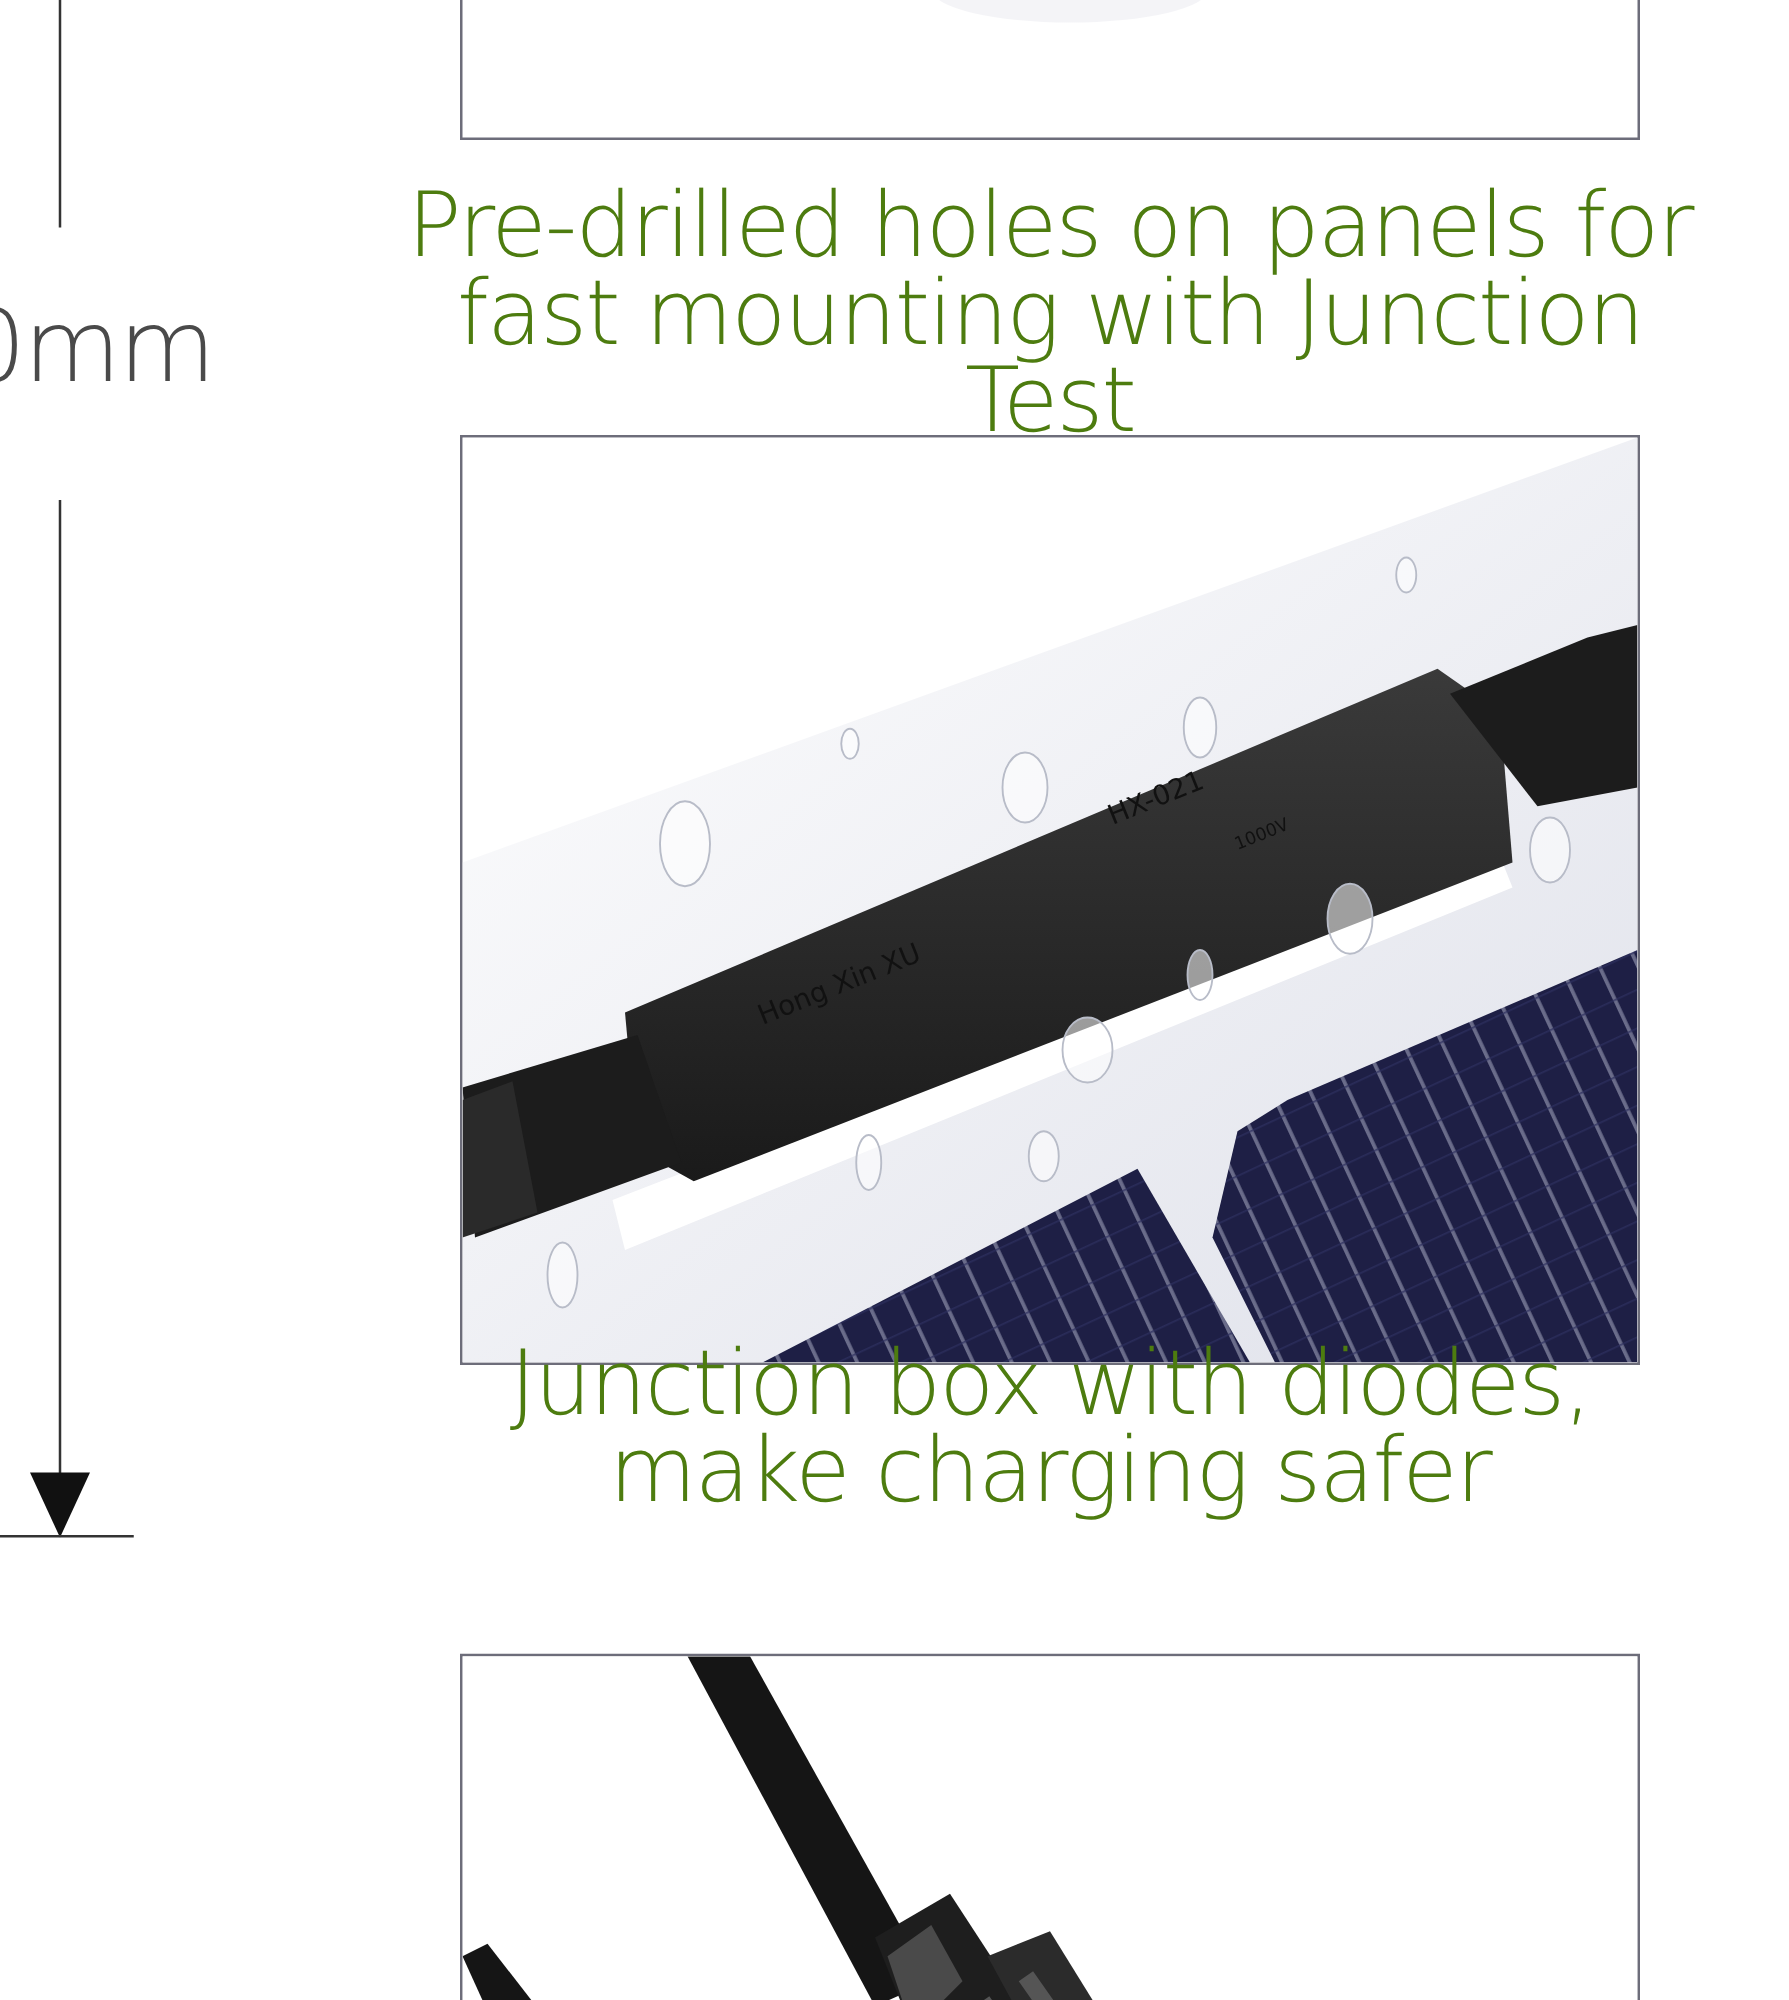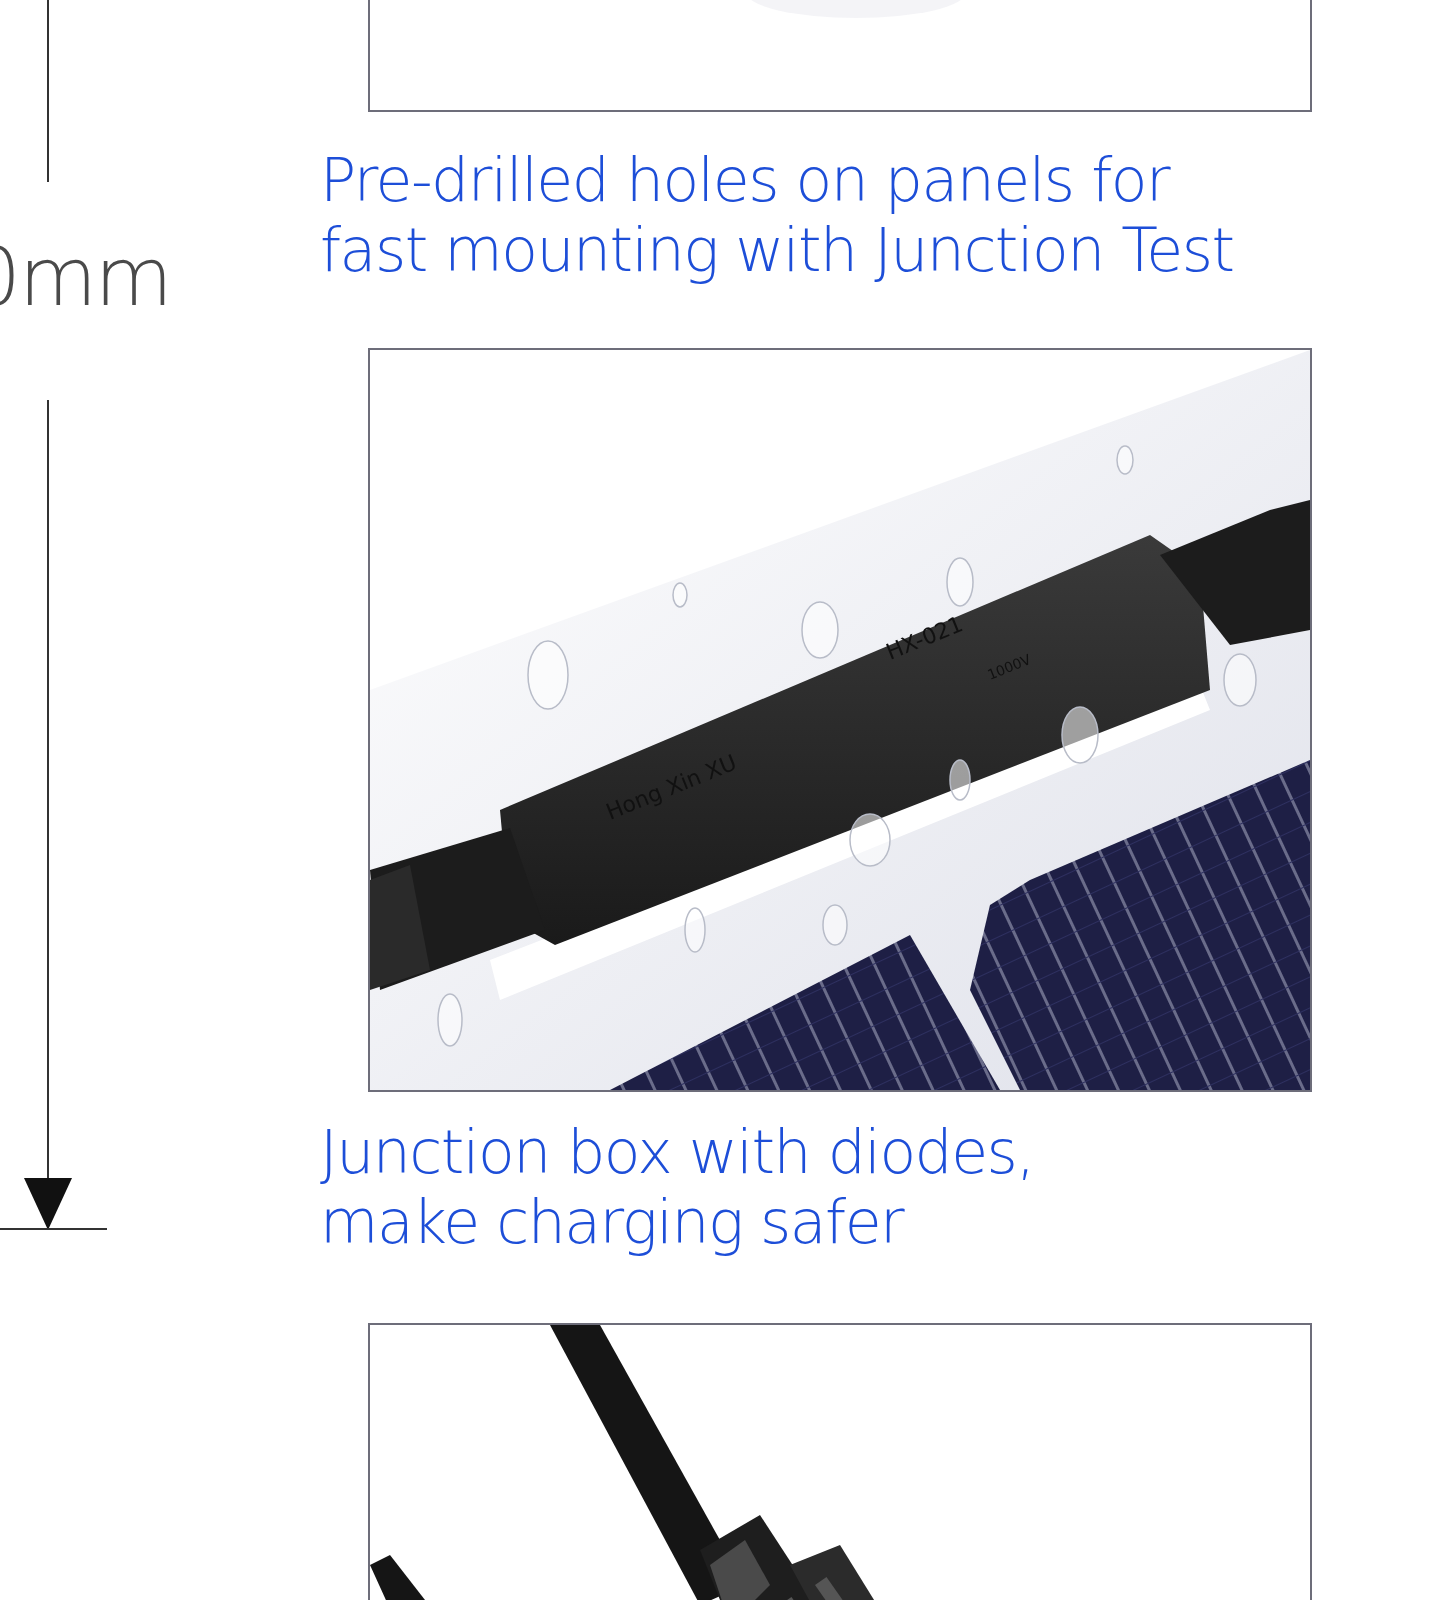--- a/index.html
+++ b/index.html
@@ -23,22 +23,22 @@
       position: absolute; left: 24px; top: 1178px;
       width: 0; height: 0;
       border-left: 24px solid transparent; border-right: 24px solid transparent;
       border-top: 52px solid #111111;
     }
     .frame {
       position: absolute; left: 368px; width: 944px;
       border: 2px solid #6d6d7a; box-sizing: border-box; background: #fff; overflow: hidden;
     }
     .caption {
-      position: absolute; left: 320px; width: 1040px; 
-      color: #1d4ed8; font-size: 60px; font-weight: 300; line-height: 70px; letter-spacing: -1.5px;
+      position: absolute; left: 320px; width: 1040px; text-align: center;
+      color: #4d7c0f; font-size: 72px; font-weight: 300; line-height: 70px; letter-spacing: -1.5px;
     }
     .caption span { display: block; }
   </style>
 </head>
 <body>
 
 <div class="dim-line" style="top:0; height:182px;"></div>
 <div class="dim-label">0mm</div>
 <div class="dim-line" style="top:400px; height:790px;"></div>
 <div class="dim-arrow"></div>
@@ -113,21 +113,21 @@
       <ellipse cx="325" cy="580" rx="10" ry="22"></ellipse>
       <ellipse cx="465" cy="575" rx="12" ry="20"></ellipse>
       <ellipse cx="870" cy="330" rx="16" ry="26"></ellipse>
       <ellipse cx="755" cy="110" rx="8" ry="14"></ellipse>
       <ellipse cx="310" cy="245" rx="7" ry="12"></ellipse>
       <ellipse cx="590" cy="430" rx="10" ry="20"></ellipse>
     </g>
   </svg>
 </div>
 
-<div class="caption" style="top:1117px;">
+<div class="caption" style="top:1071px;">
   <span>Junction box with diodes,</span>
   <span>make charging safer</span>
 </div>
 
 <div class="frame" style="top:1323px; height:300px;">
   <svg width="940" height="300" viewBox="0 0 940 300">
     <rect width="940" height="300" fill="#ffffff"></rect>
 
     <polygon points="180,0 230,0 375,260 330,280" fill="#151515"></polygon>
 

